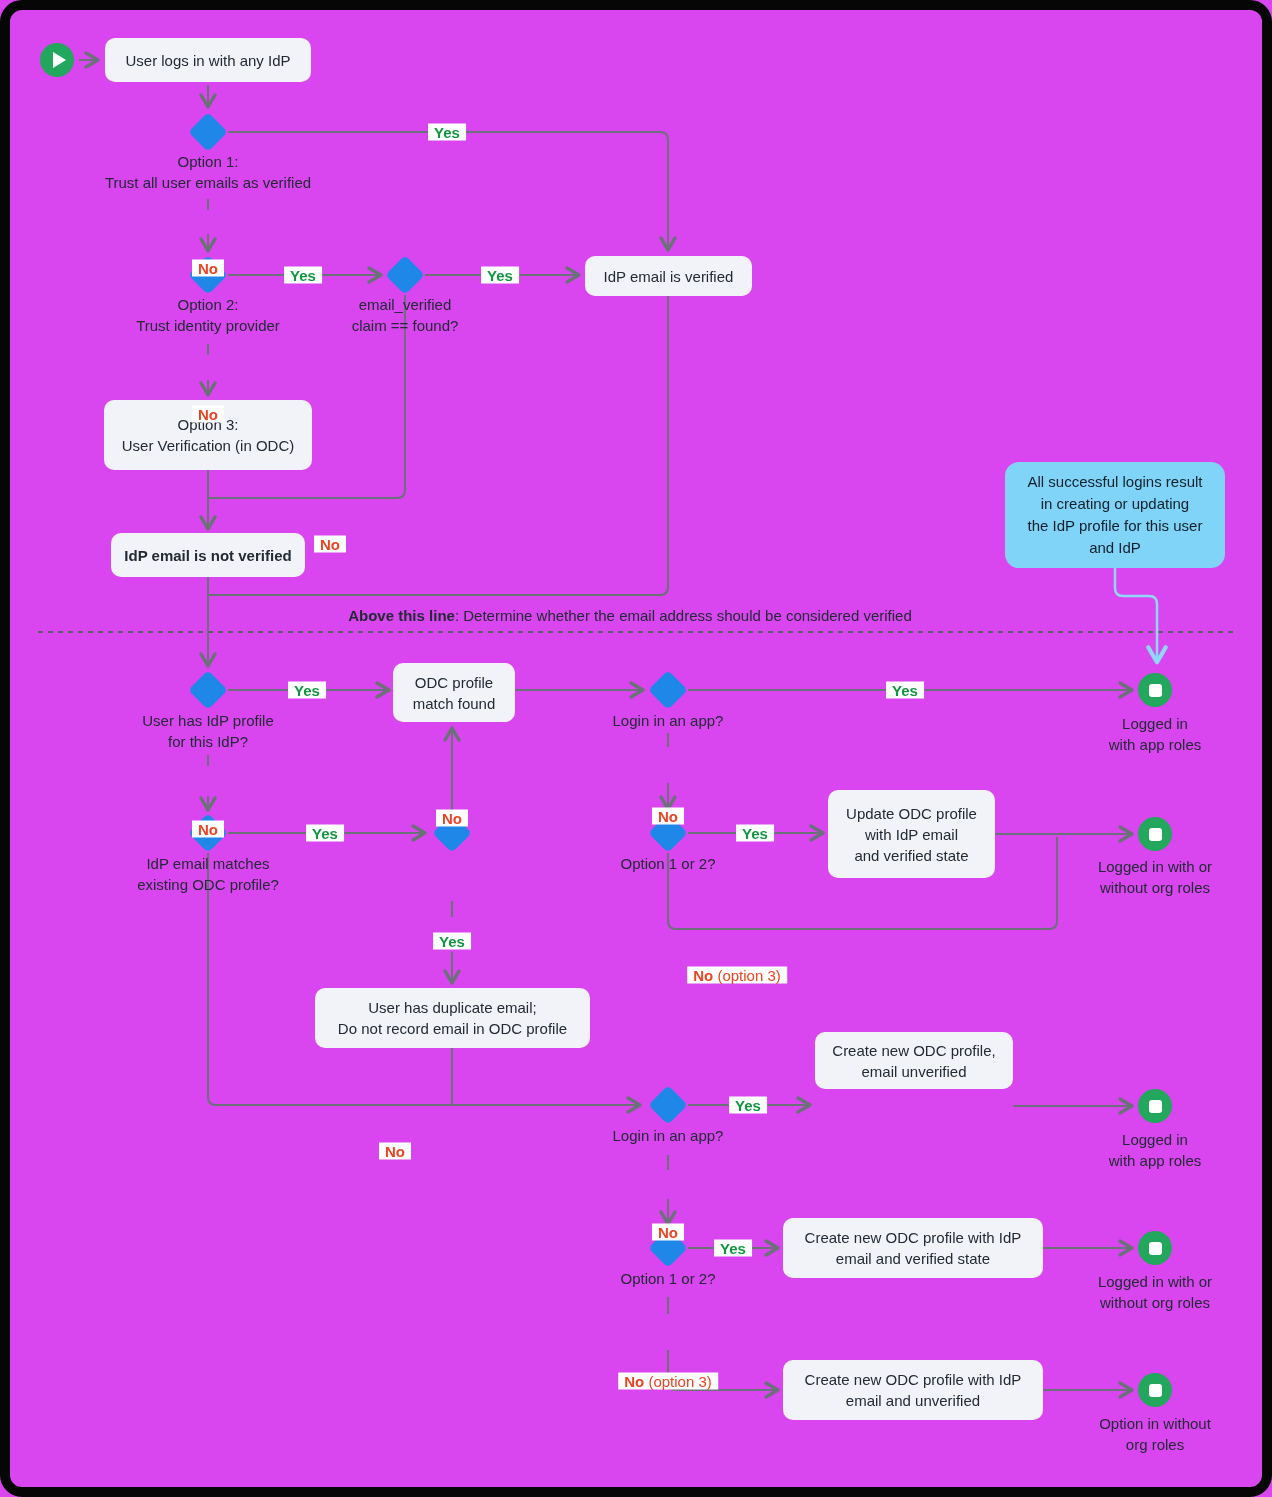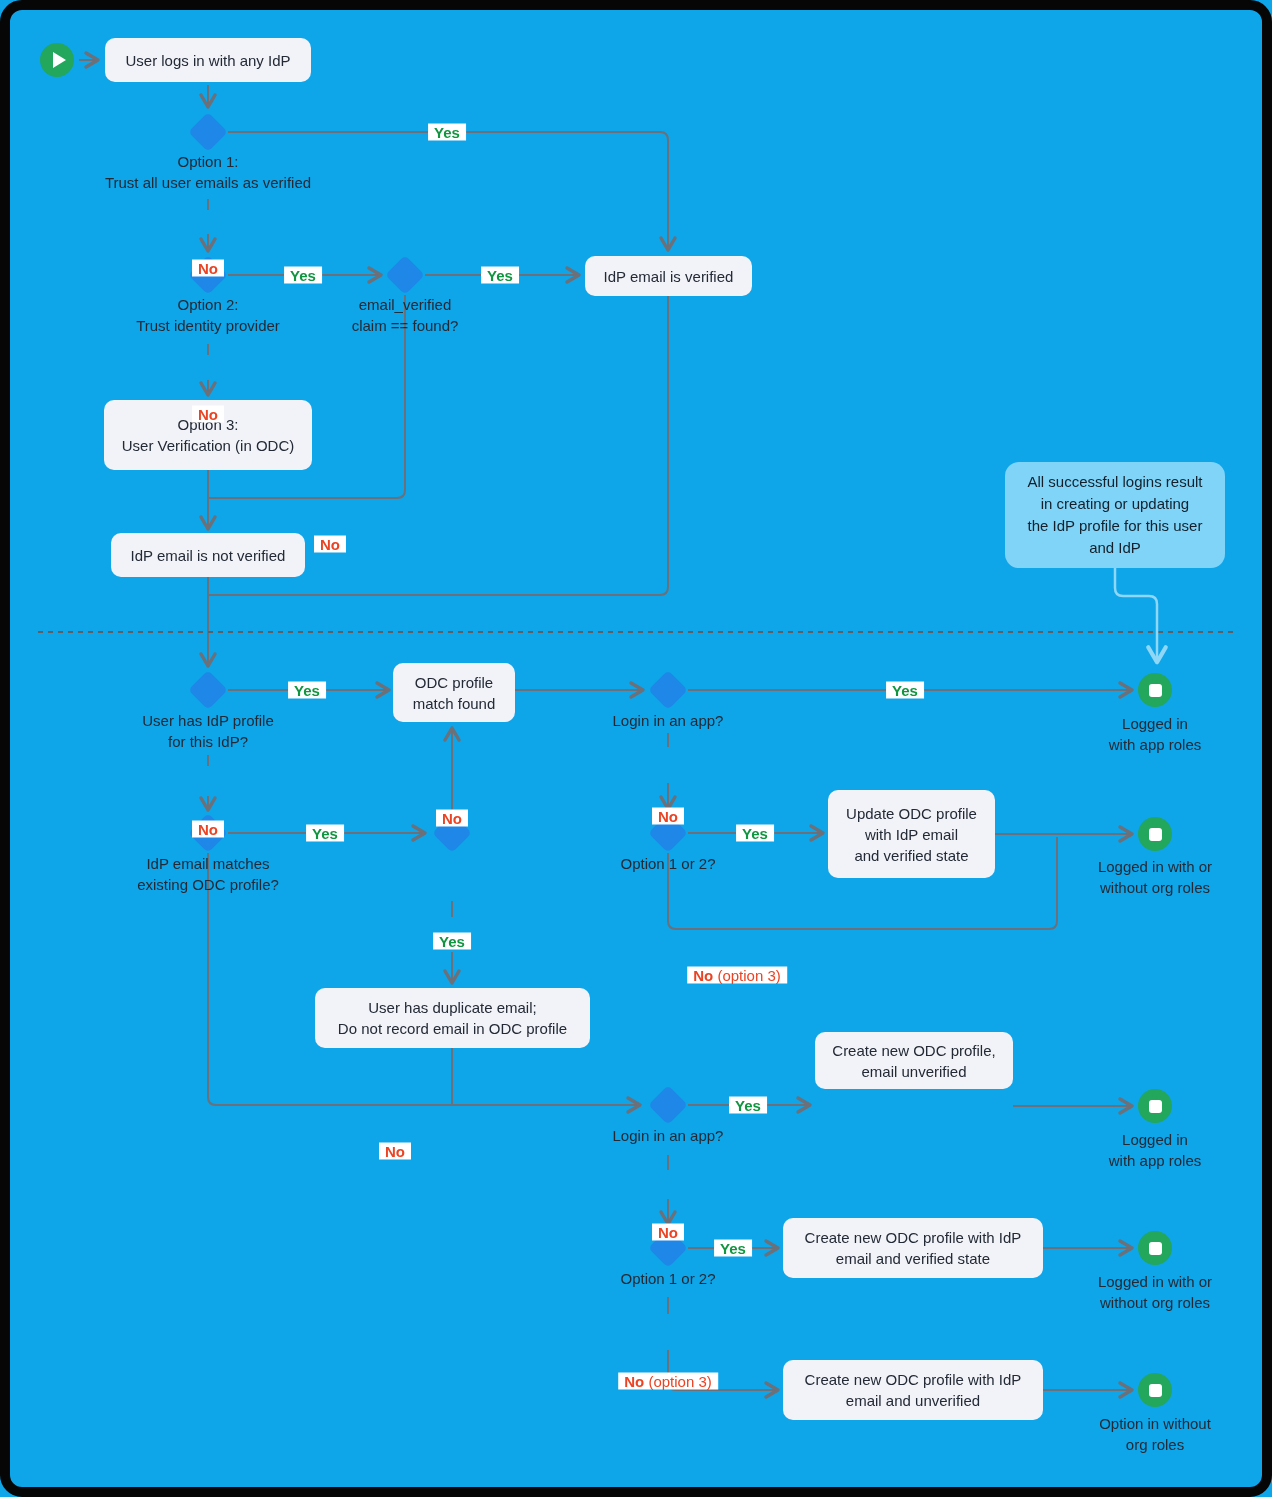--- a/index.html
+++ b/index.html
@@ -1,17 +1,17 @@
 <!DOCTYPE html>
 <html><head>
 <meta charset="utf-8">
 <style>
   html,body{margin:0;padding:0;background:#ffffff;}
   .canvas{
-    position:relative;width:1272px;height:1497px;background:#0ea5e9;
+    position:relative;width:1272px;height:1497px;background:#d946ef;
     font-family:"Liberation Sans", sans-serif;color:#232a35;overflow:hidden;
   }
   .frame{position:absolute;inset:0;border:10px solid #060606;border-radius:22px;pointer-events:none;z-index:50;}
   svg.wires{position:absolute;left:0;top:0;z-index:1;}
   .box{
     position:absolute;z-index:3;background:#f2f3f8;border-radius:10px;
     display:flex;align-items:center;justify-content:center;text-align:center;
     font-size:15px;line-height:21px;white-space:pre-line;
   }
   .diamond{
@@ -122,21 +122,21 @@
       <div class="sq"></div>
     </div>
   <div class="terminal" style="left:1138px;top:1373px;">
       <div class="sq"></div>
     </div>
 
   <div class="box" style="left:105px;top:38px;width:206px;height:44px;">User logs in with any IdP</div>
   <div class="box" style="left:585px;top:256px;width:167px;height:40px;">IdP email is verified</div>
   <div class="box" style="left:104px;top:400px;width:208px;height:70px;">Option 3:
 User Verification (in ODC)</div>
-  <div class="box" style="left:111px;top:533px;width:194px;height:44px;">IdP email is not verified</div>
+  <div class="box" style="left:111px;top:533px;width:194px;height:44px;font-weight:bold;">IdP email is not verified</div>
   <div class="box" style="left:393px;top:663px;width:122px;height:59px;">ODC profile
 match found</div>
   <div class="box" style="left:828px;top:790px;width:167px;height:88px;">Update ODC profile
 with IdP email
 and verified state</div>
   <div class="box" style="left:315px;top:988px;width:275px;height:60px;">User has duplicate email;
 Do not record email in ODC profile</div>
   <div class="box" style="left:815px;top:1032px;width:198px;height:57px;">Create new ODC profile,
 email unverified</div>
   <div class="box" style="left:783px;top:1218px;width:260px;height:60px;">Create new ODC profile with IdP
@@ -195,20 +195,21 @@
   <span class="edge no" style="left:452px;top:772px;">No</span>
   <span class="edge yes" style="left:755px;top:833px;">Yes</span>
   <span class="edge no" style="left:737px;top:929px;"><span>No</span><span class="suffix"> (option 3)</span></span>
   <span class="edge yes" style="left:452px;top:941px;">Yes</span>
   <span class="edge no" style="left:395px;top:1105px;">No</span>
   <span class="edge yes" style="left:748px;top:1105px;">Yes</span>
   <span class="edge no" style="left:668px;top:1186px;">No</span>
   <span class="edge yes" style="left:733px;top:1248px;">Yes</span>
   <span class="edge no" style="left:668px;top:1335px;"><span>No</span><span class="suffix"> (option 3)</span></span>
 
+  <div class="divtext" style="top:607px;"><b>Above this line</b><span>: Determine whether the email address should be considered verified</span></div>
 
   <div class="callout">All successful logins result
 in creating or updating
 the IdP profile for this user
 and IdP</div>
 
   <div class="frame"></div>
 </div>
 
 </body></html>

